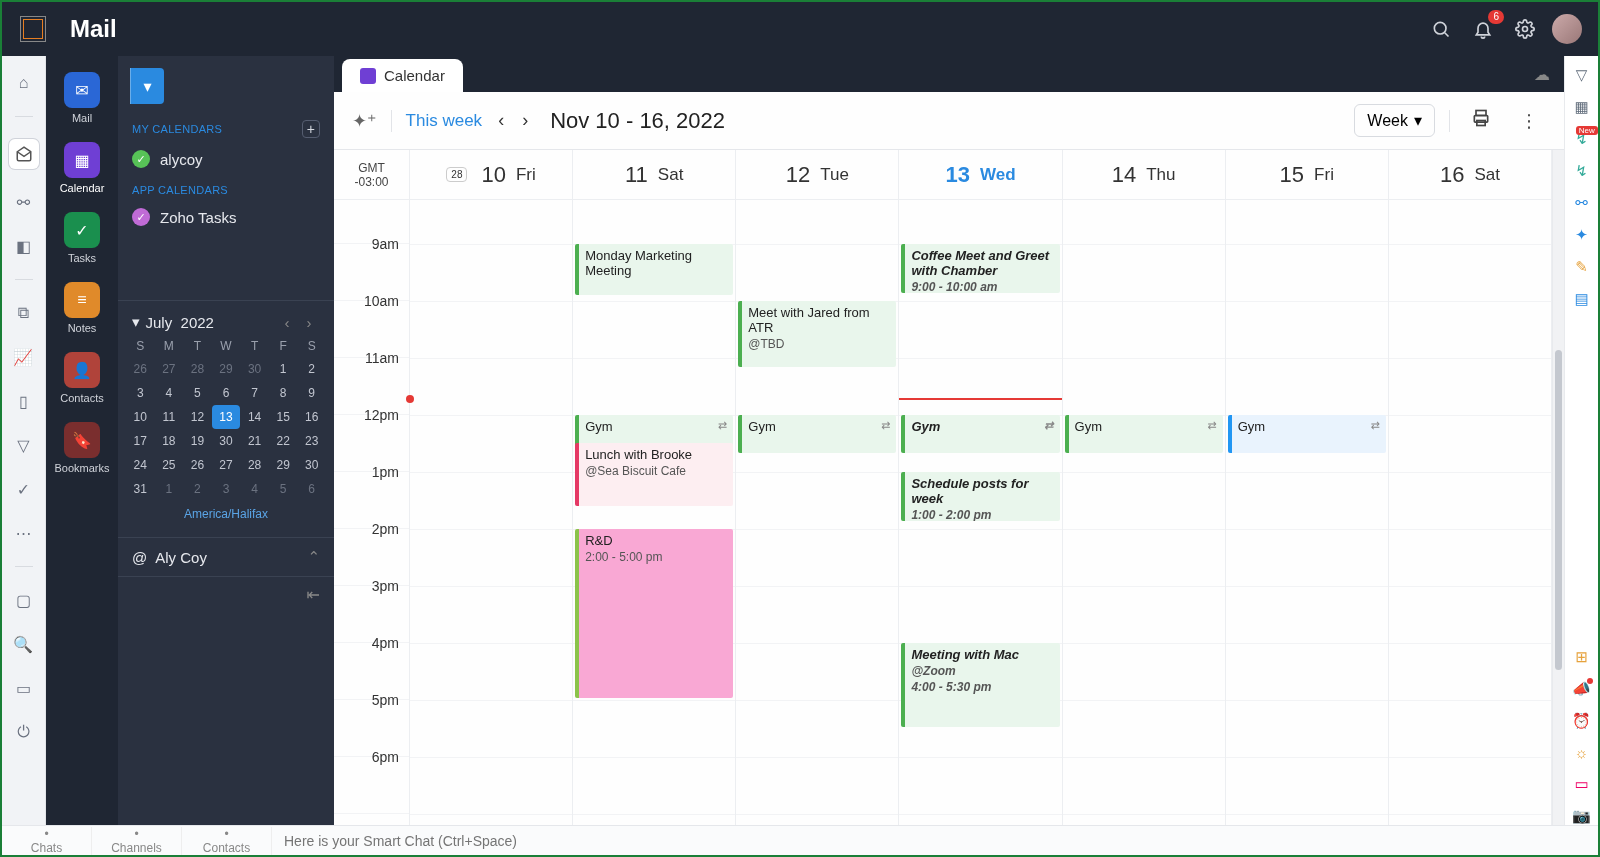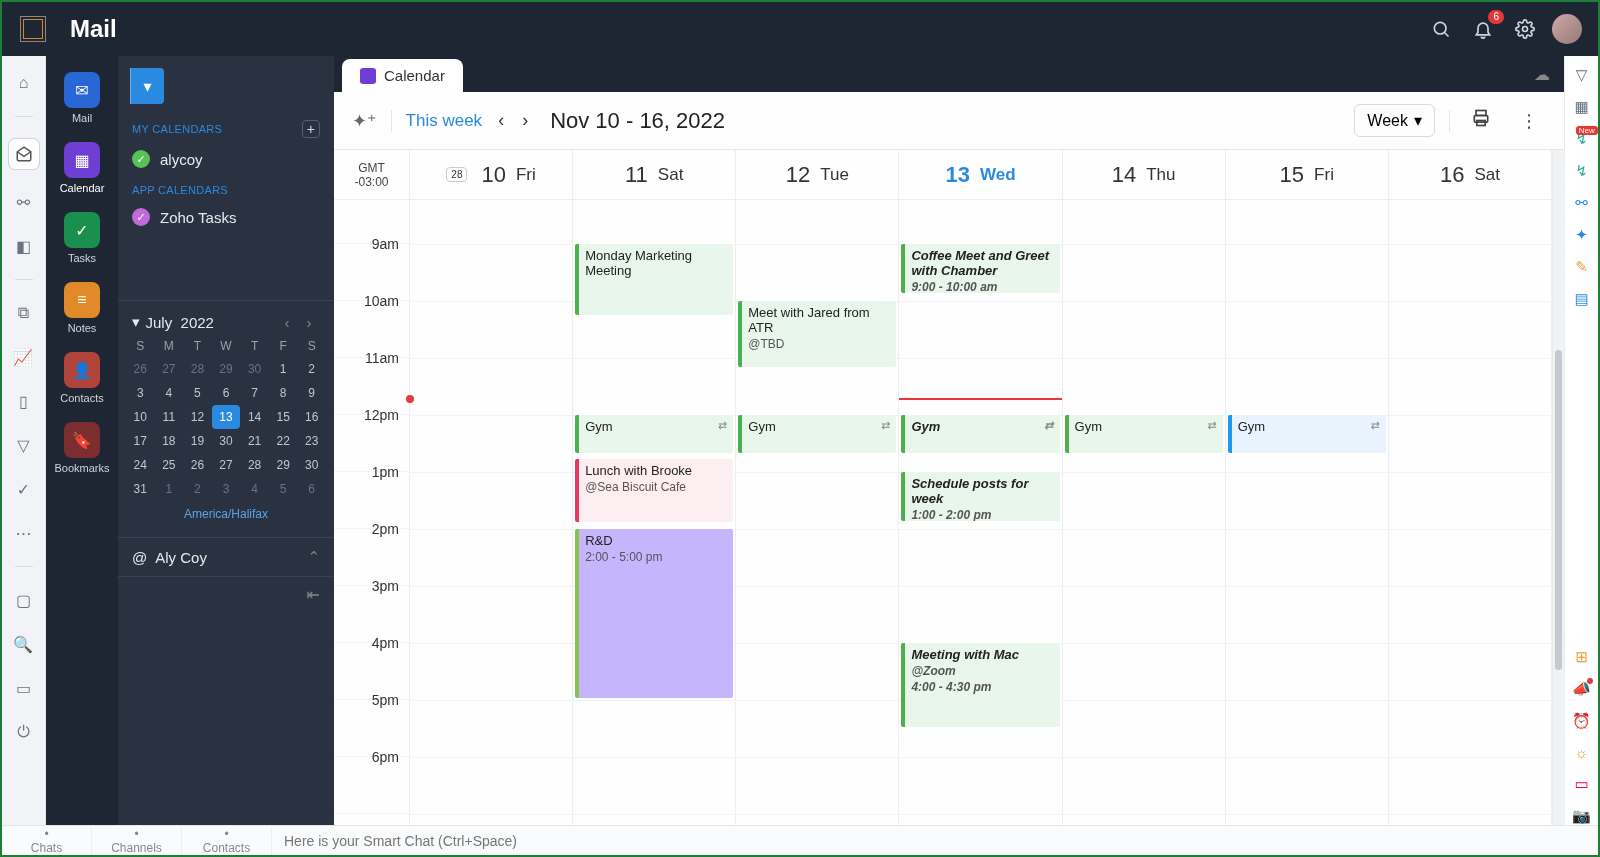--- a/index.html
+++ b/index.html
@@ -156,21 +156,21 @@
 .gridline { position:absolute; left:0; right:0; border-bottom:1px solid #f2f3f5; }
 .now-line { position:absolute; left:0; right:0; border-top:2px solid #e53935; }
 .now-dot { position:absolute; width:8px;height:8px;background:#e53935;border-radius:50%; left:-4px; top:-4px; }
 .event {
   position:absolute; left:2px; right:2px; border-left:4px solid #4caf50;
   background:#e9f6ec; padding:4px 6px; font-size:13px; color:#222;
   border-radius:2px; overflow:hidden; cursor:pointer;
 }
 .event .meta { color:#555; font-size:12px; margin-top:2px; }
 .event.pink { border-left-color:#e53965; background:#fdeef1; }
-.event.peach { border-left-color:#8bc34a; background:#c4b5fd; }
+.event.peach { border-left-color:#8bc34a; background:#f9a8d4; }
 .event.blue { border-left-color:#2196f3; background:#e9f3fd; }
 .event.bold-title { font-weight:600; }
 .recur { float:right; color:#888; font-size:11px; }
 .rstrip {
   width: 34px; background:#fff; border-left:1px solid #e8eaed;
   display:flex; flex-direction:column; align-items:center; padding-top:10px; gap:14px;
   font-size:15px; color:#5f6b7a;
 }
 .rstrip .ic { cursor:pointer; position:relative; }
 .new-pill { background:#e53935;color:#fff;font-size:8px;padding:0 3px;border-radius:3px; position:absolute; top:-4px; right:-10px;}
@@ -452,27 +452,27 @@
                 <div class="gridline" style="top: 101px;"></div>
                 <div class="gridline" style="top: 158px;"></div>
                 <div class="gridline" style="top: 215px;"></div>
                 <div class="gridline" style="top: 272px;"></div>
                 <div class="gridline" style="top: 329px;"></div>
                 <div class="gridline" style="top: 386px;"></div>
                 <div class="gridline" style="top: 443px;"></div>
                 <div class="gridline" style="top: 500px;"></div>
                 <div class="gridline" style="top: 557px;"></div>
                 <div class="gridline" style="top: 614px;"></div>
-                <div class="event " style="top: 44px; height: 71px;">
+                <div class="event " style="top: 44px; height: 51px;">
                   <div>Monday Marketing Meeting</div>
                 </div>
                 <div class="event " style="top: 215px; height: 37.9px;">
                   <div>Gym<span class="recur">⇄</span></div>
                 </div>
-                <div class="event pink" style="top: 259px; height: 63px;">
+                <div class="event pink" style="top: 243px; height: 63px;">
                   <div>Lunch with Brooke</div>
                   <div class="meta">@Sea Biscuit Cafe</div>
                 </div>
                 <div class="event peach" style="top: 329px; height: 169px;">
                   <div>R&amp;D</div>
                   <div class="meta">2:00 - 5:00 pm</div>
                 </div>
               </div>
             </div>
             <div class="daycol">
@@ -526,21 +526,21 @@
                 <div class="event  bold-title" style="top: 215px; height: 37.9px;">
                   <div>Gym<span class="recur">⇄</span></div>
                 </div>
                 <div class="event  bold-title" style="top: 272px; height: 49.3px;">
                   <div>Schedule posts for week</div>
                   <div class="meta">1:00 - 2:00 pm</div>
                 </div>
                 <div class="event  bold-title" style="top: 443px; height: 83.5px;">
                   <div>Meeting with Mac</div>
                   <div class="meta">@Zoom</div>
-                  <div class="meta">4:00 - 4:30 pm</div>
+                  <div class="meta">4:00 - 5:30 pm</div>
                 </div>
               </div>
             </div>
             <div class="daycol">
               <div class="day-hdr">
                 <span class="num">14</span>
                 <span class="dow">Thu</span>
               </div>
               <div class="gridbody" style="height: 614px;">
                 <div class="gridline" style="top: 44px;"></div>

